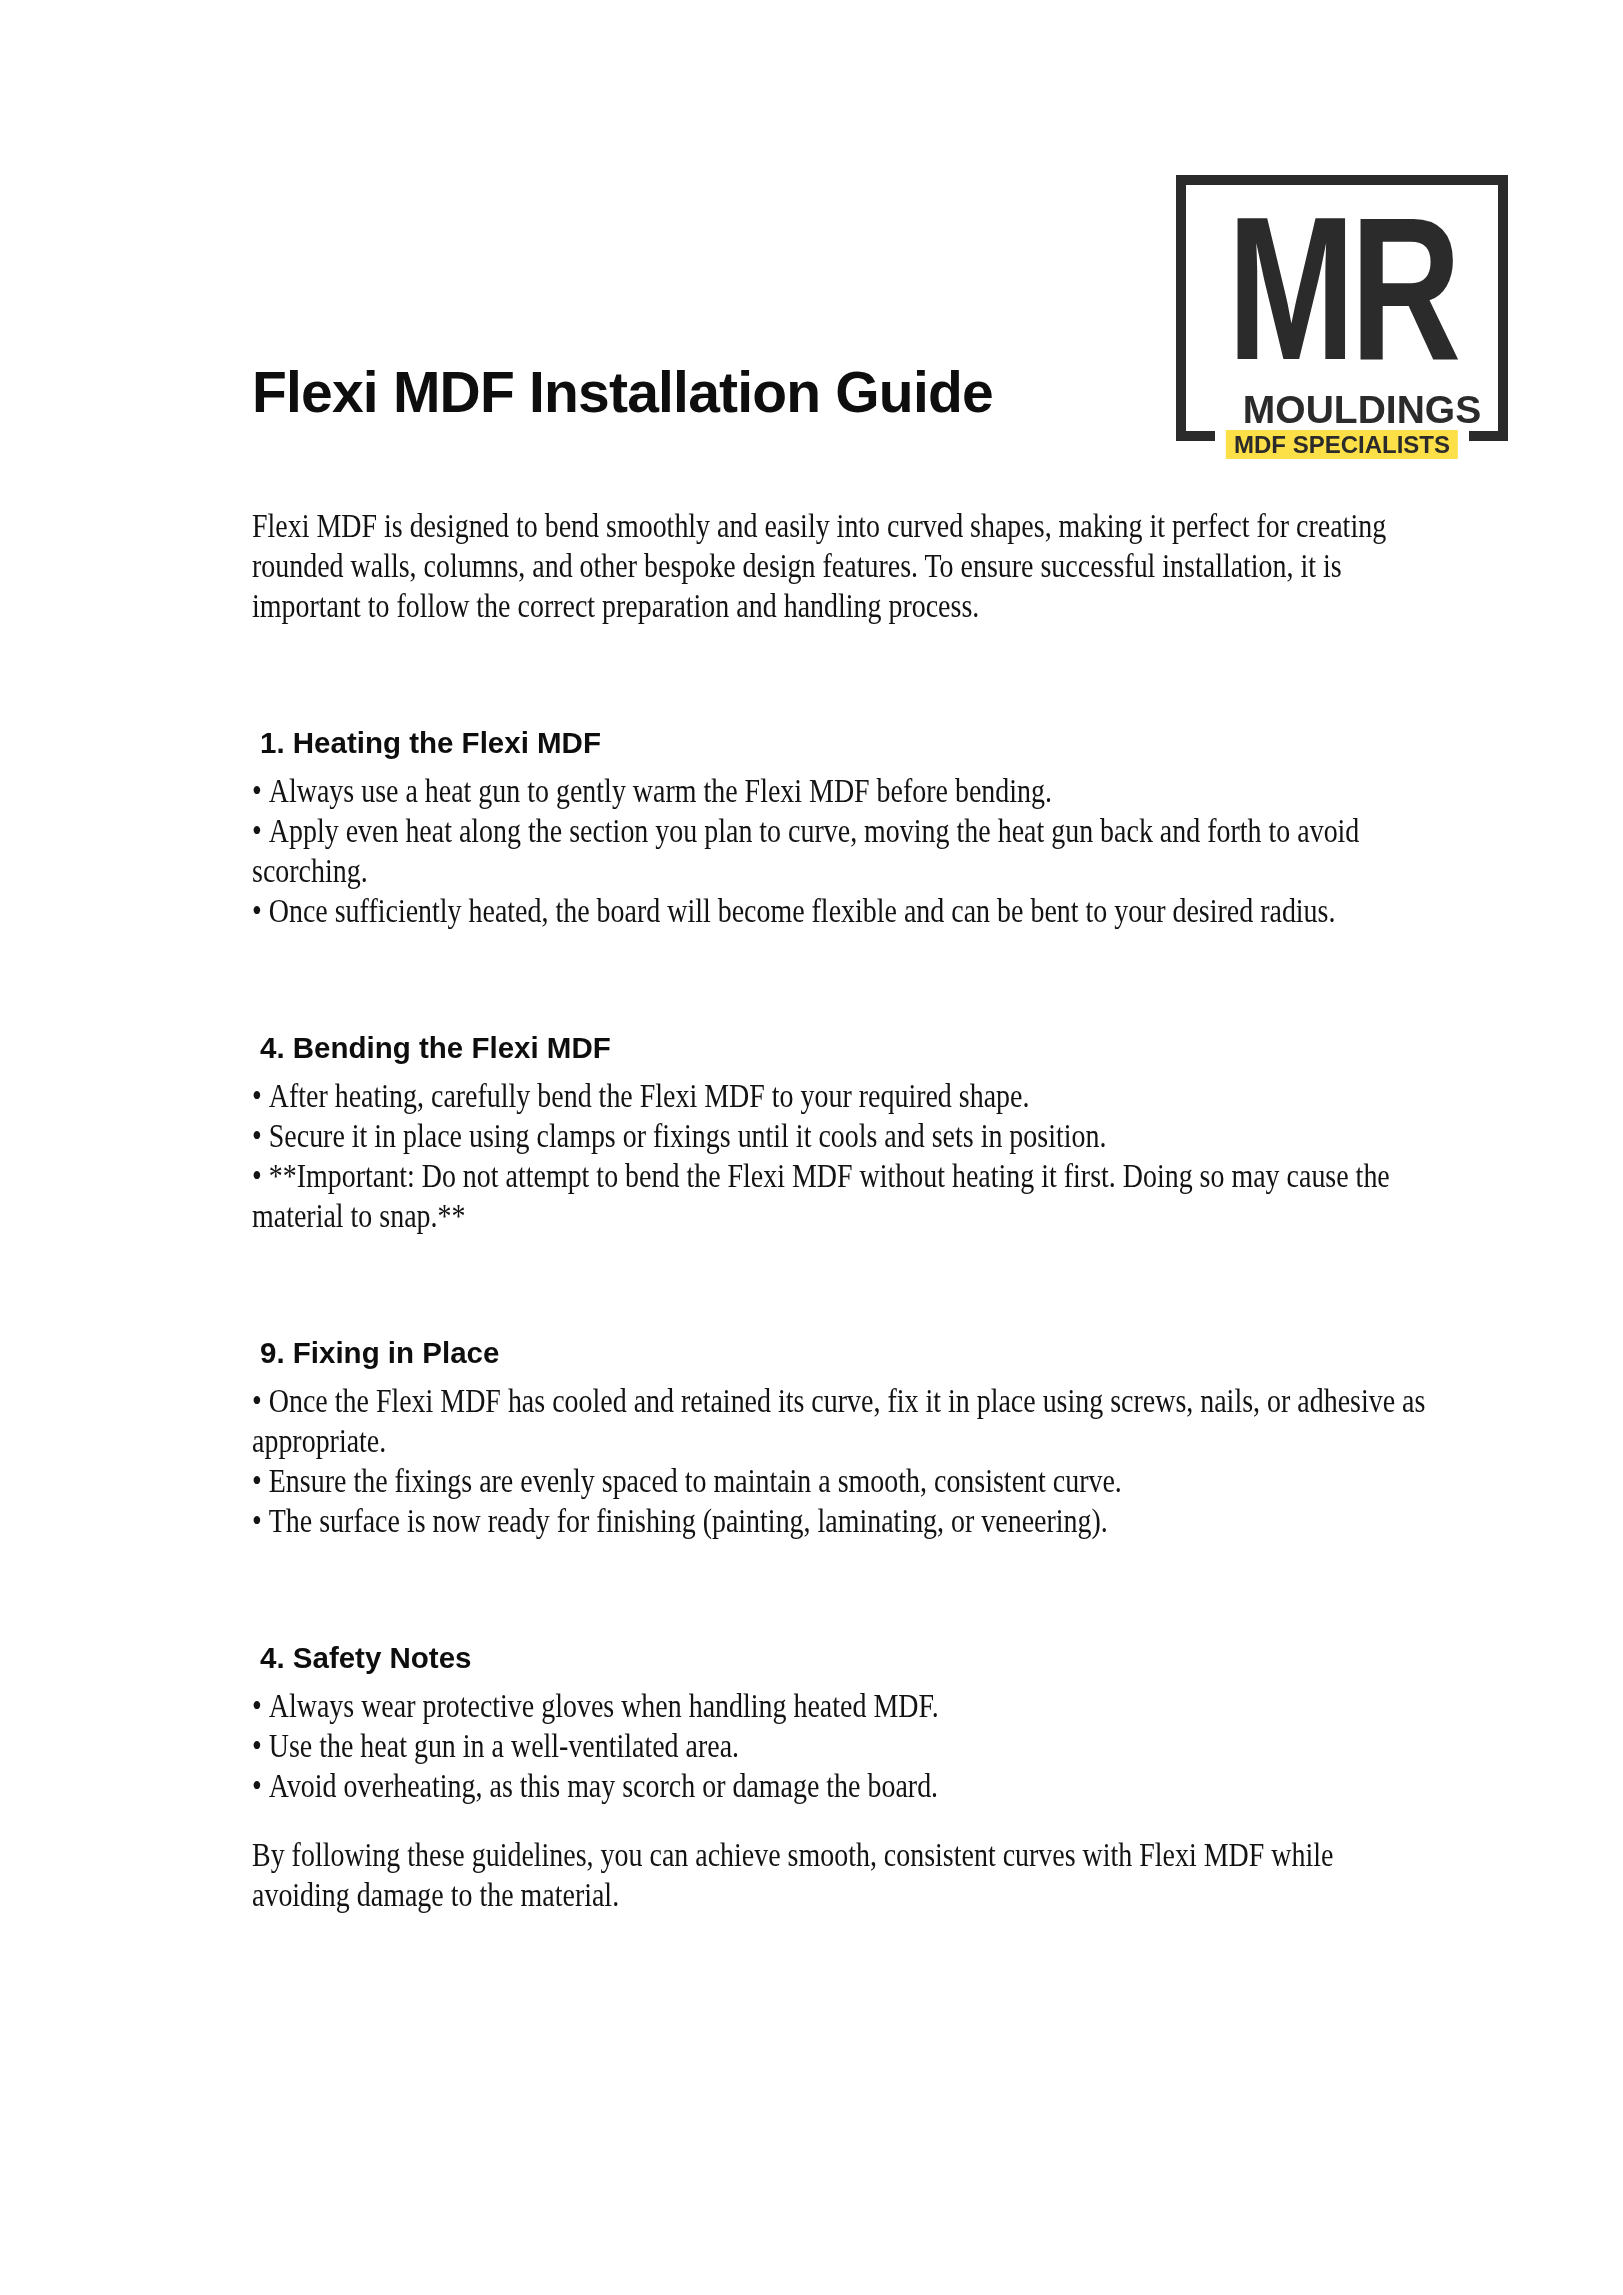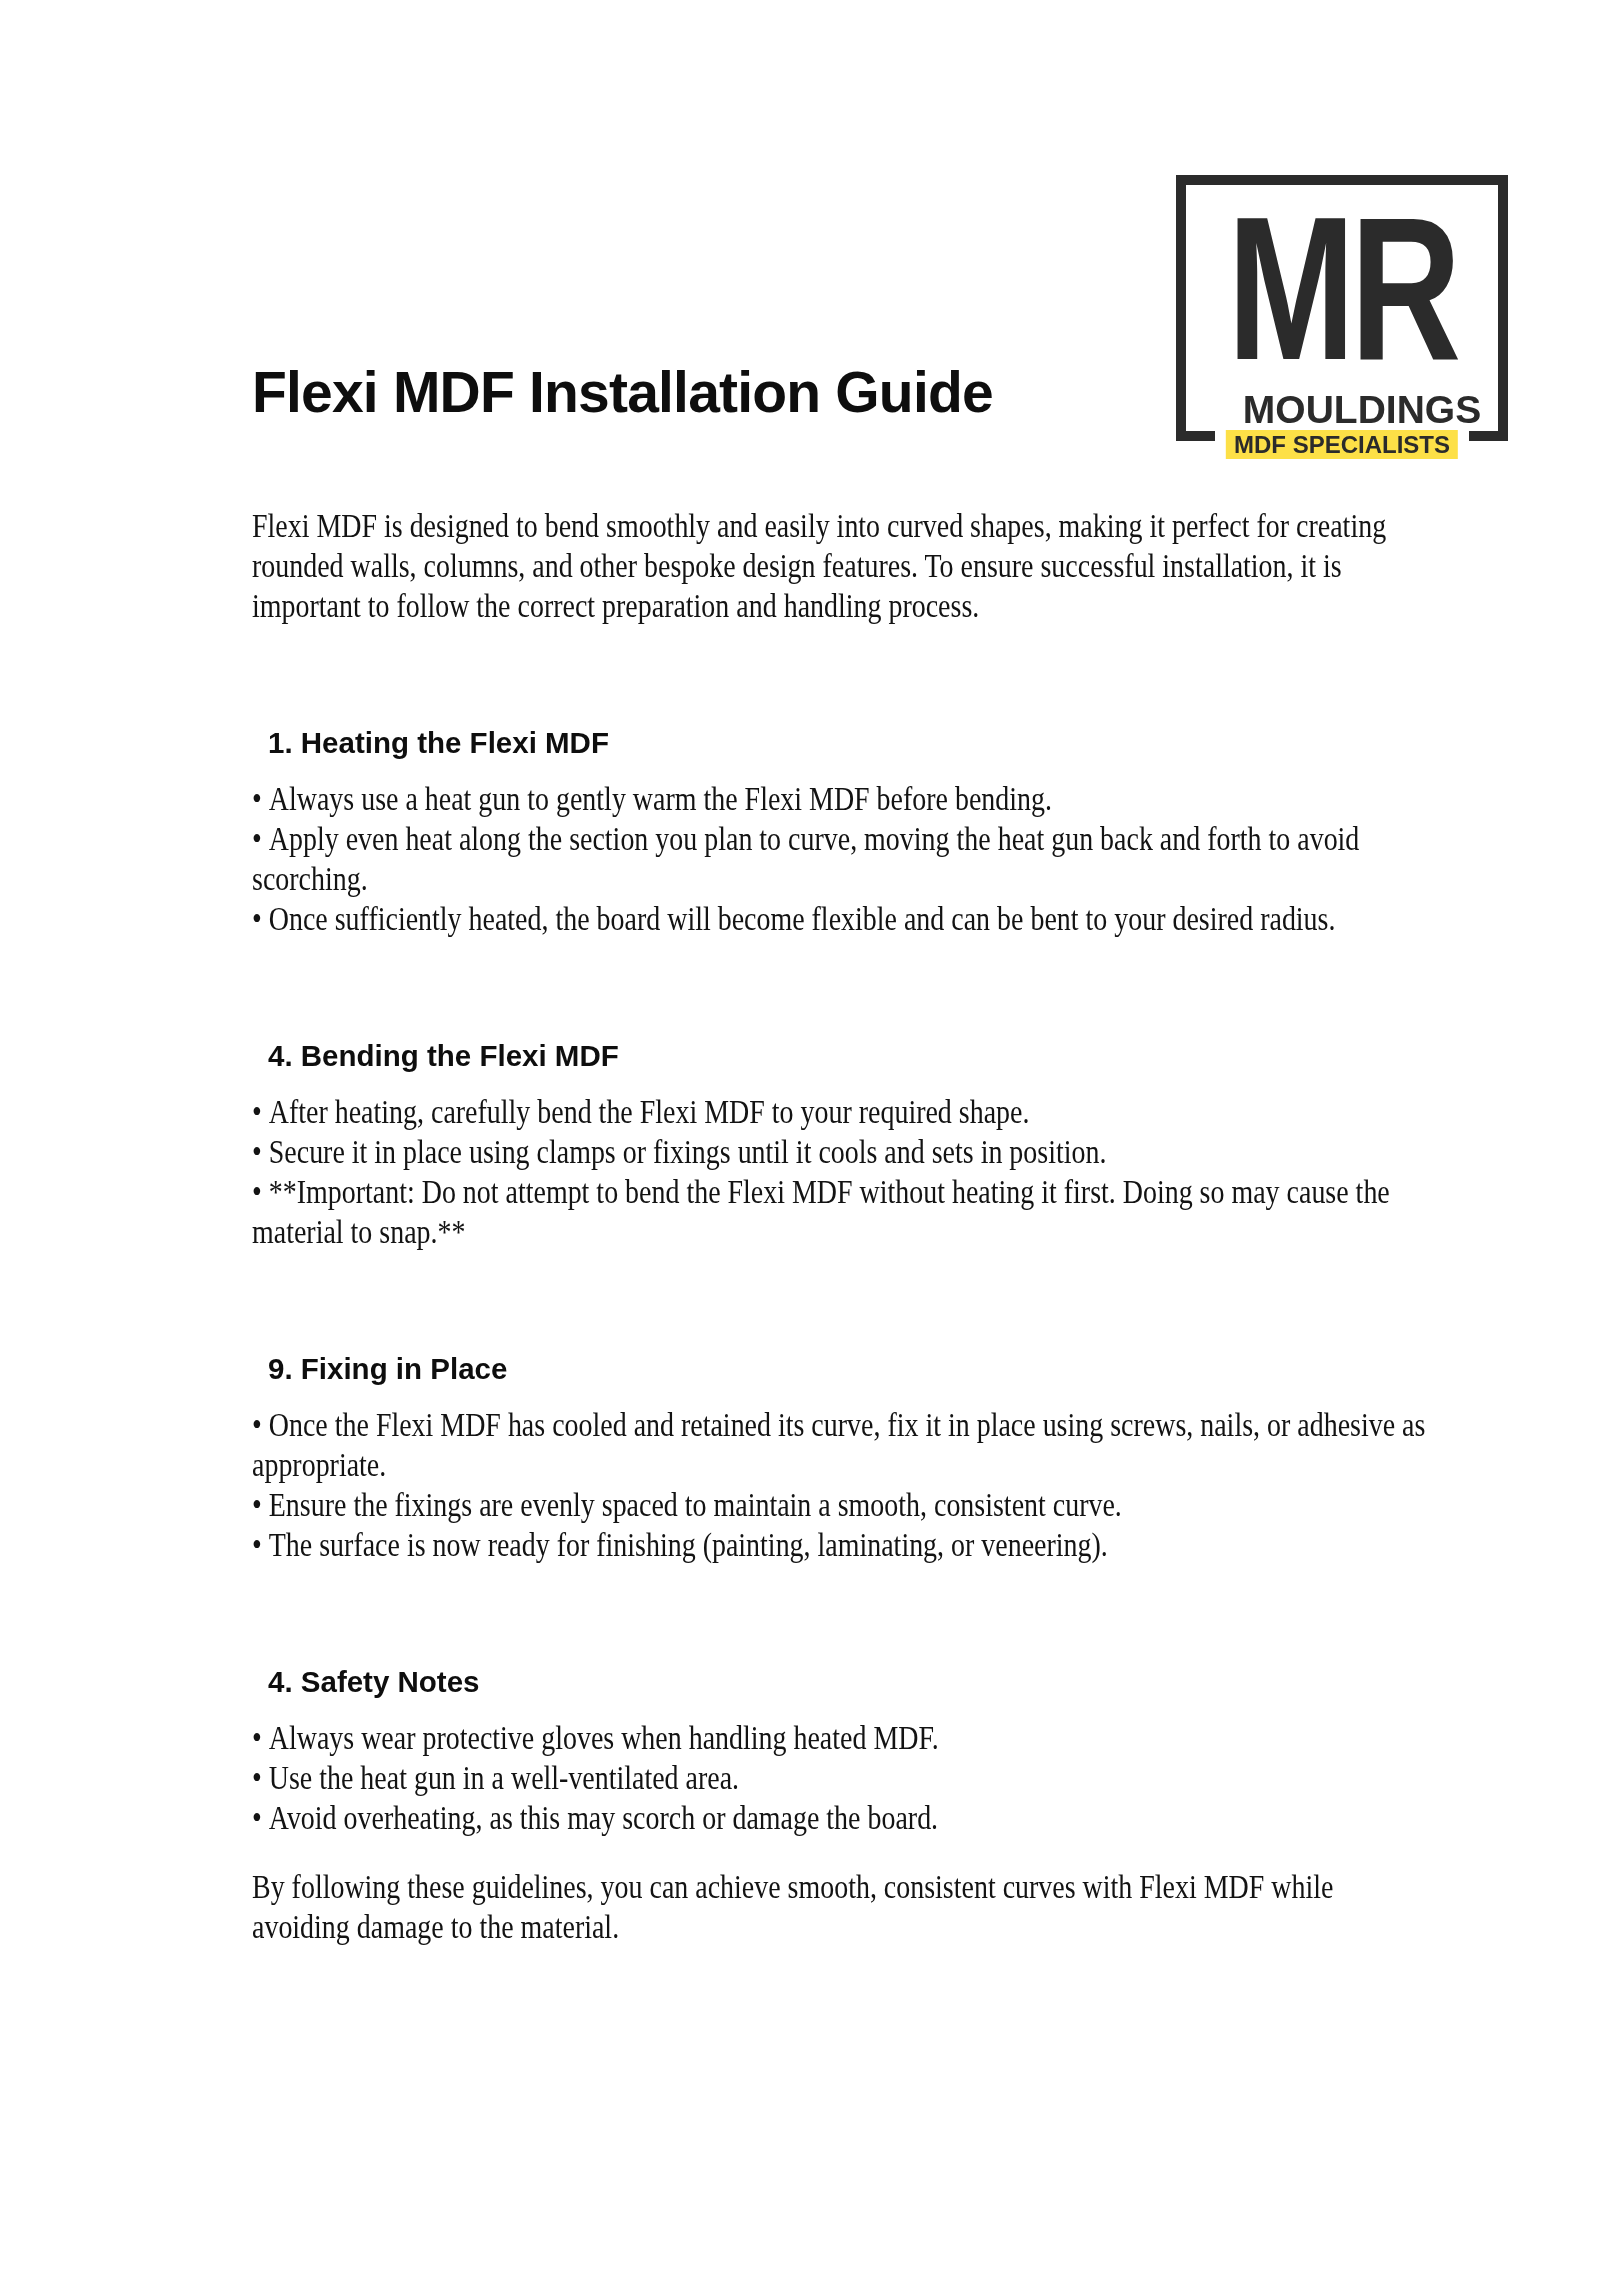--- a/index.html
+++ b/index.html
@@ -25,21 +25,21 @@
   }
   .para{font-size:33px;line-height:40px;}
   .squeeze{
     width:1394px;
     transform:scaleX(0.847);
     transform-origin:0 0;
   }
   .intro{margin-top:79px;}
   .section{margin-top:97px;}
   .section-heading{
-    margin:16px;
+    margin:8px;
     font-family:"Liberation Sans","DejaVu Sans",sans-serif;
     font-weight:700;
     font-size:29.5px;line-height:40px;
     color:#0e0e0e;
   }
   .bullet{margin:0;}
   .bullet::before{content:"\2022\00a0";}
   .closing{margin-top:29px;}
 
   

